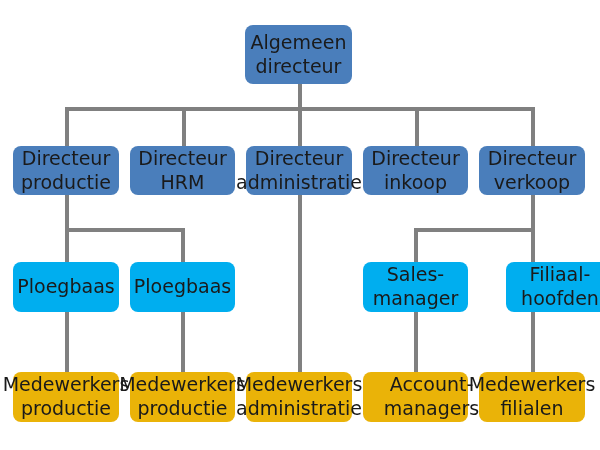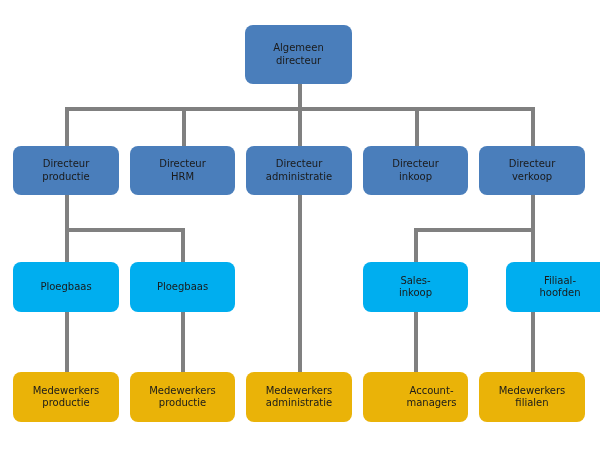--- a/index.html
+++ b/index.html
@@ -19,21 +19,21 @@
   }
   .node {
     position: absolute;
     box-sizing: border-box;
     border-radius: 8px;
     display: flex;
     align-items: center;
     justify-content: center;
     text-align: center;
     line-height: 1.25;
-    font-size: 10px;
+    font-size: 19px;
     color: #1a1a1a;
     z-index: 3;
     padding: 2px 4px;
   }
   .node-label {
     display: block;
     white-space: pre-line;
   }
   .level-top   { background: #4a7ebb; }
   .level-dir   { background: #4a7ebb; }
@@ -107,21 +107,21 @@
   </div>
 
   <div class="node level-mid" style="left:13px; top:262px; width:106px; height:50px;">
     <span class="node-label">Ploegbaas</span>
   </div>
   <div class="node level-mid" style="left:130px; top:262px; width:105px; height:50px;">
     <span class="node-label">Ploegbaas</span>
   </div>
   <div class="node level-mid" style="left:363px; top:262px; width:105px; height:50px;">
     <span class="node-label">Sales-
-inkoop</span>
+manager</span>
   </div>
   <div class="node level-mid" style="left:506px; top:262px; width:108px; height:50px;">
     <span class="node-label">Filiaal-
 hoofden</span>
   </div>
 
   <div class="node level-staff" style="left:13px; top:372px; width:106px; height:50px;">
     <span class="node-label">Medewerkers
 productie</span>
   </div>

